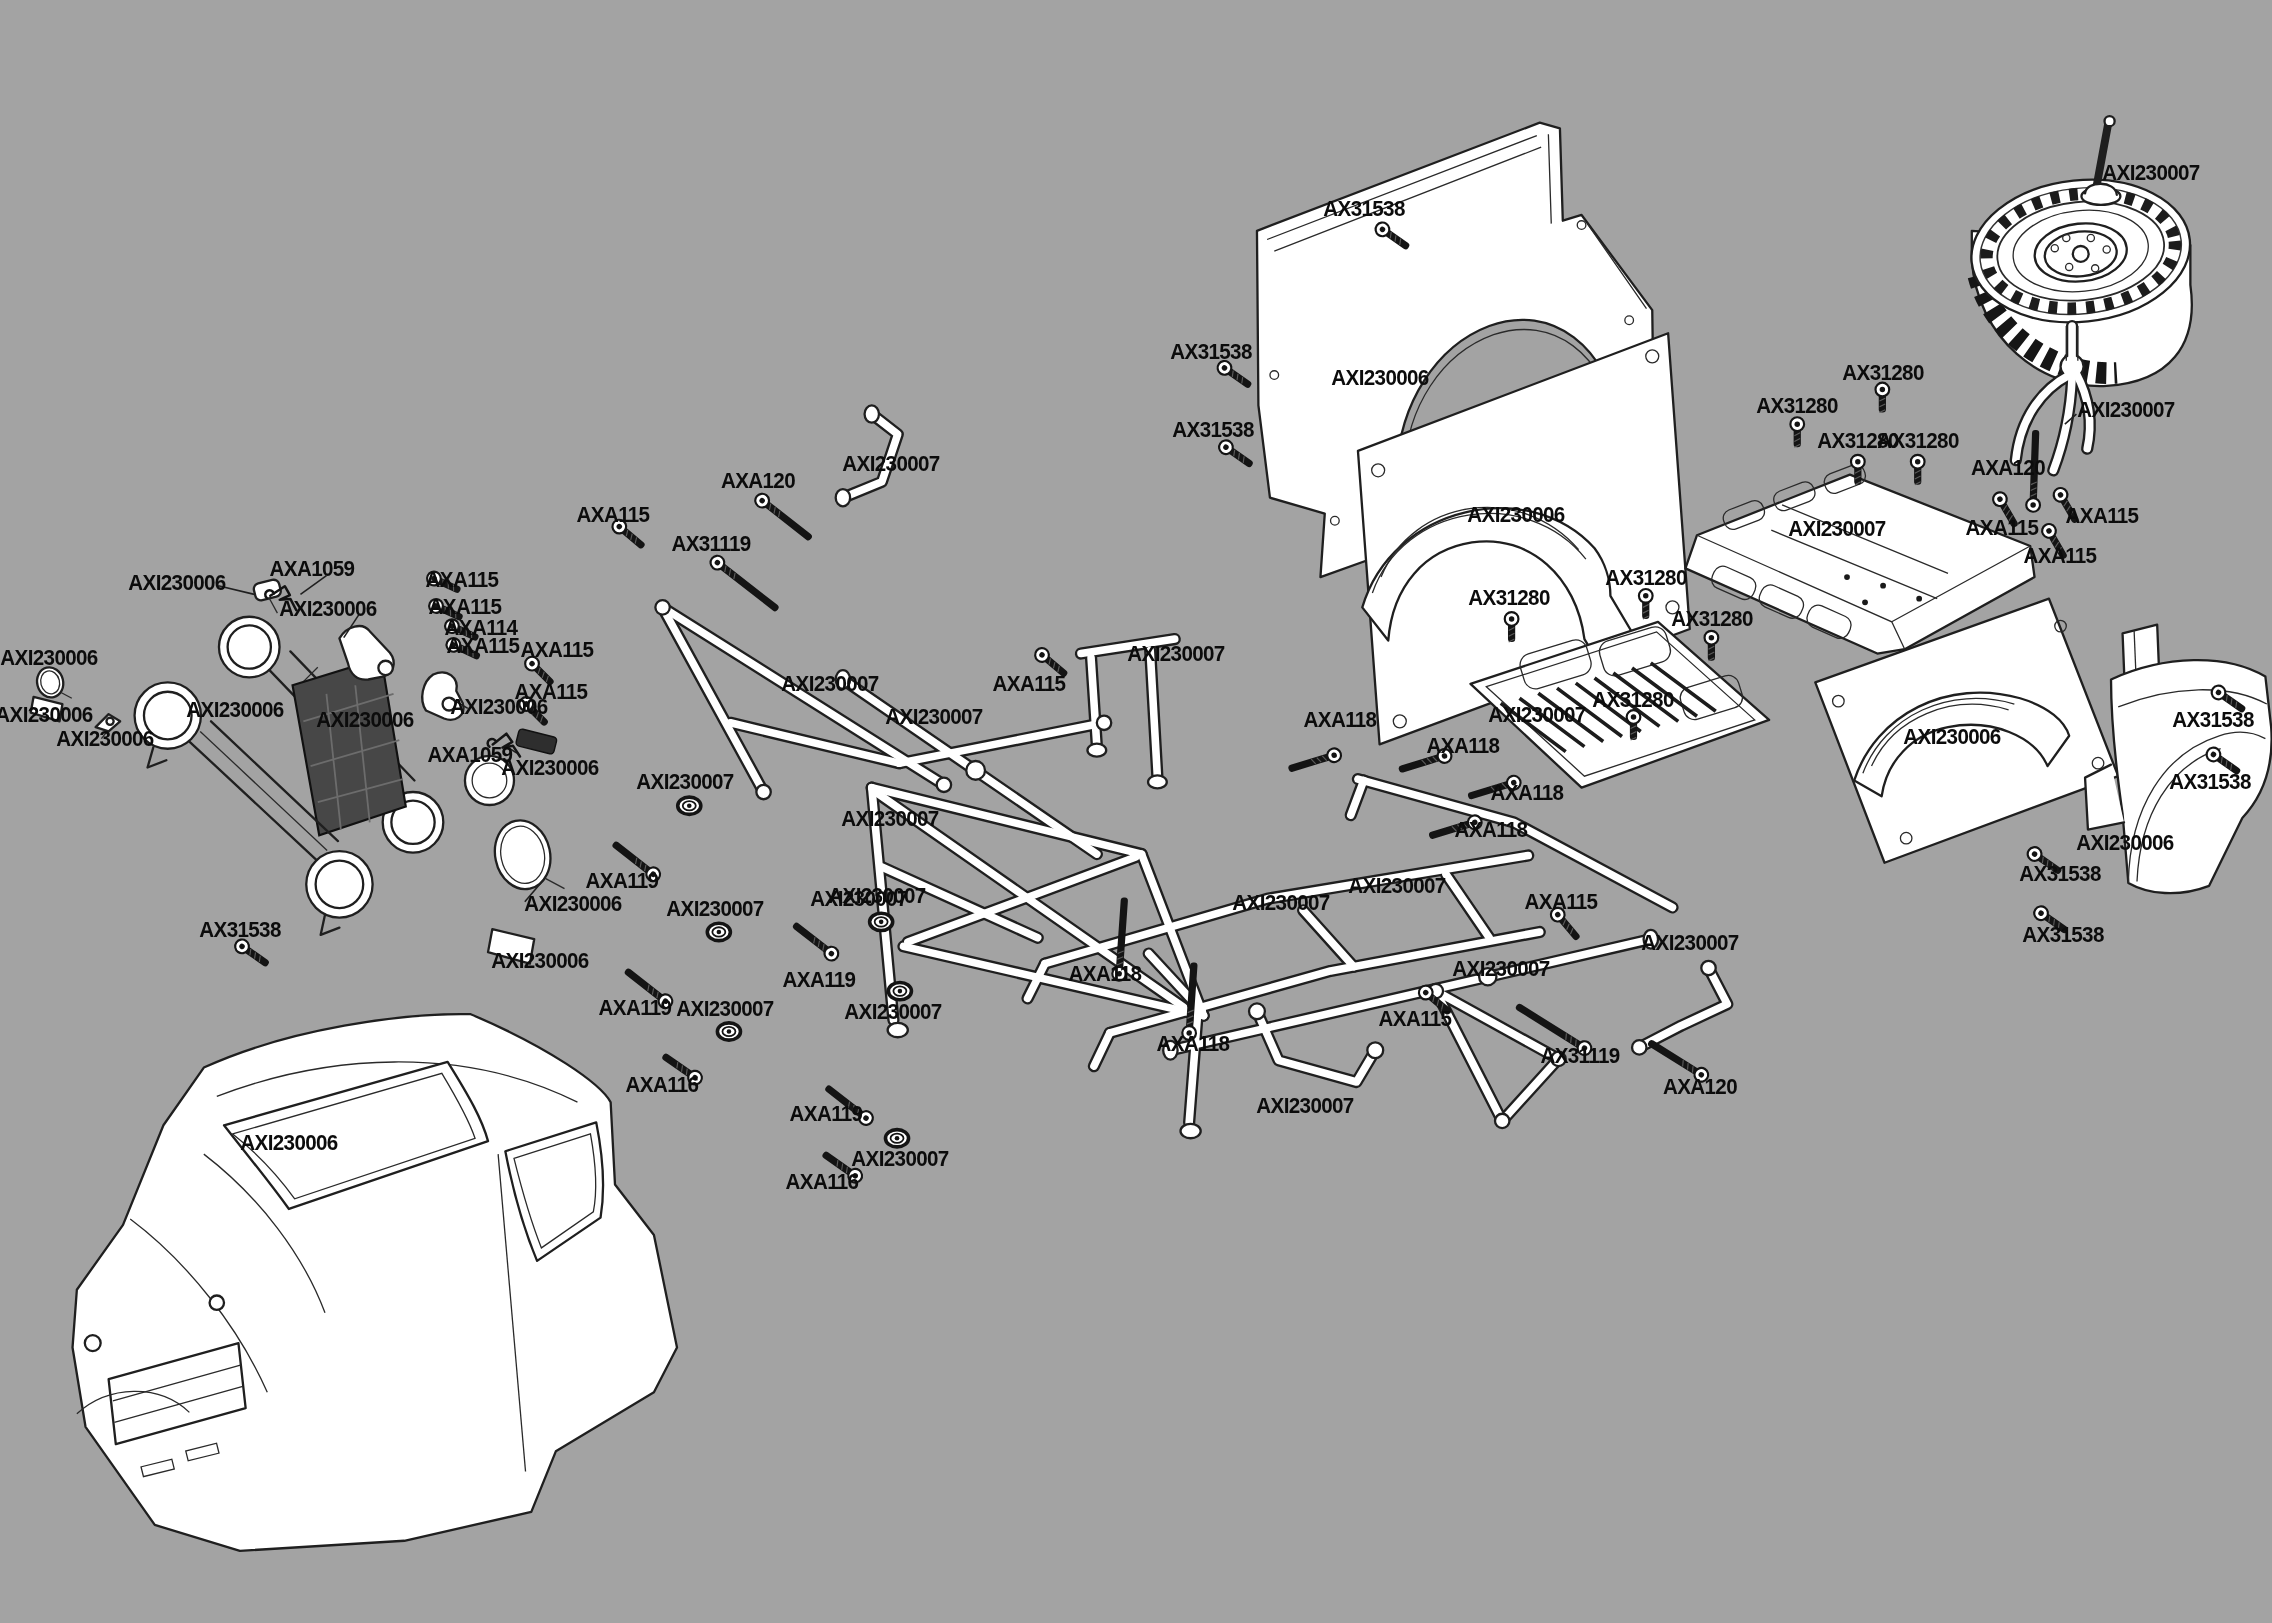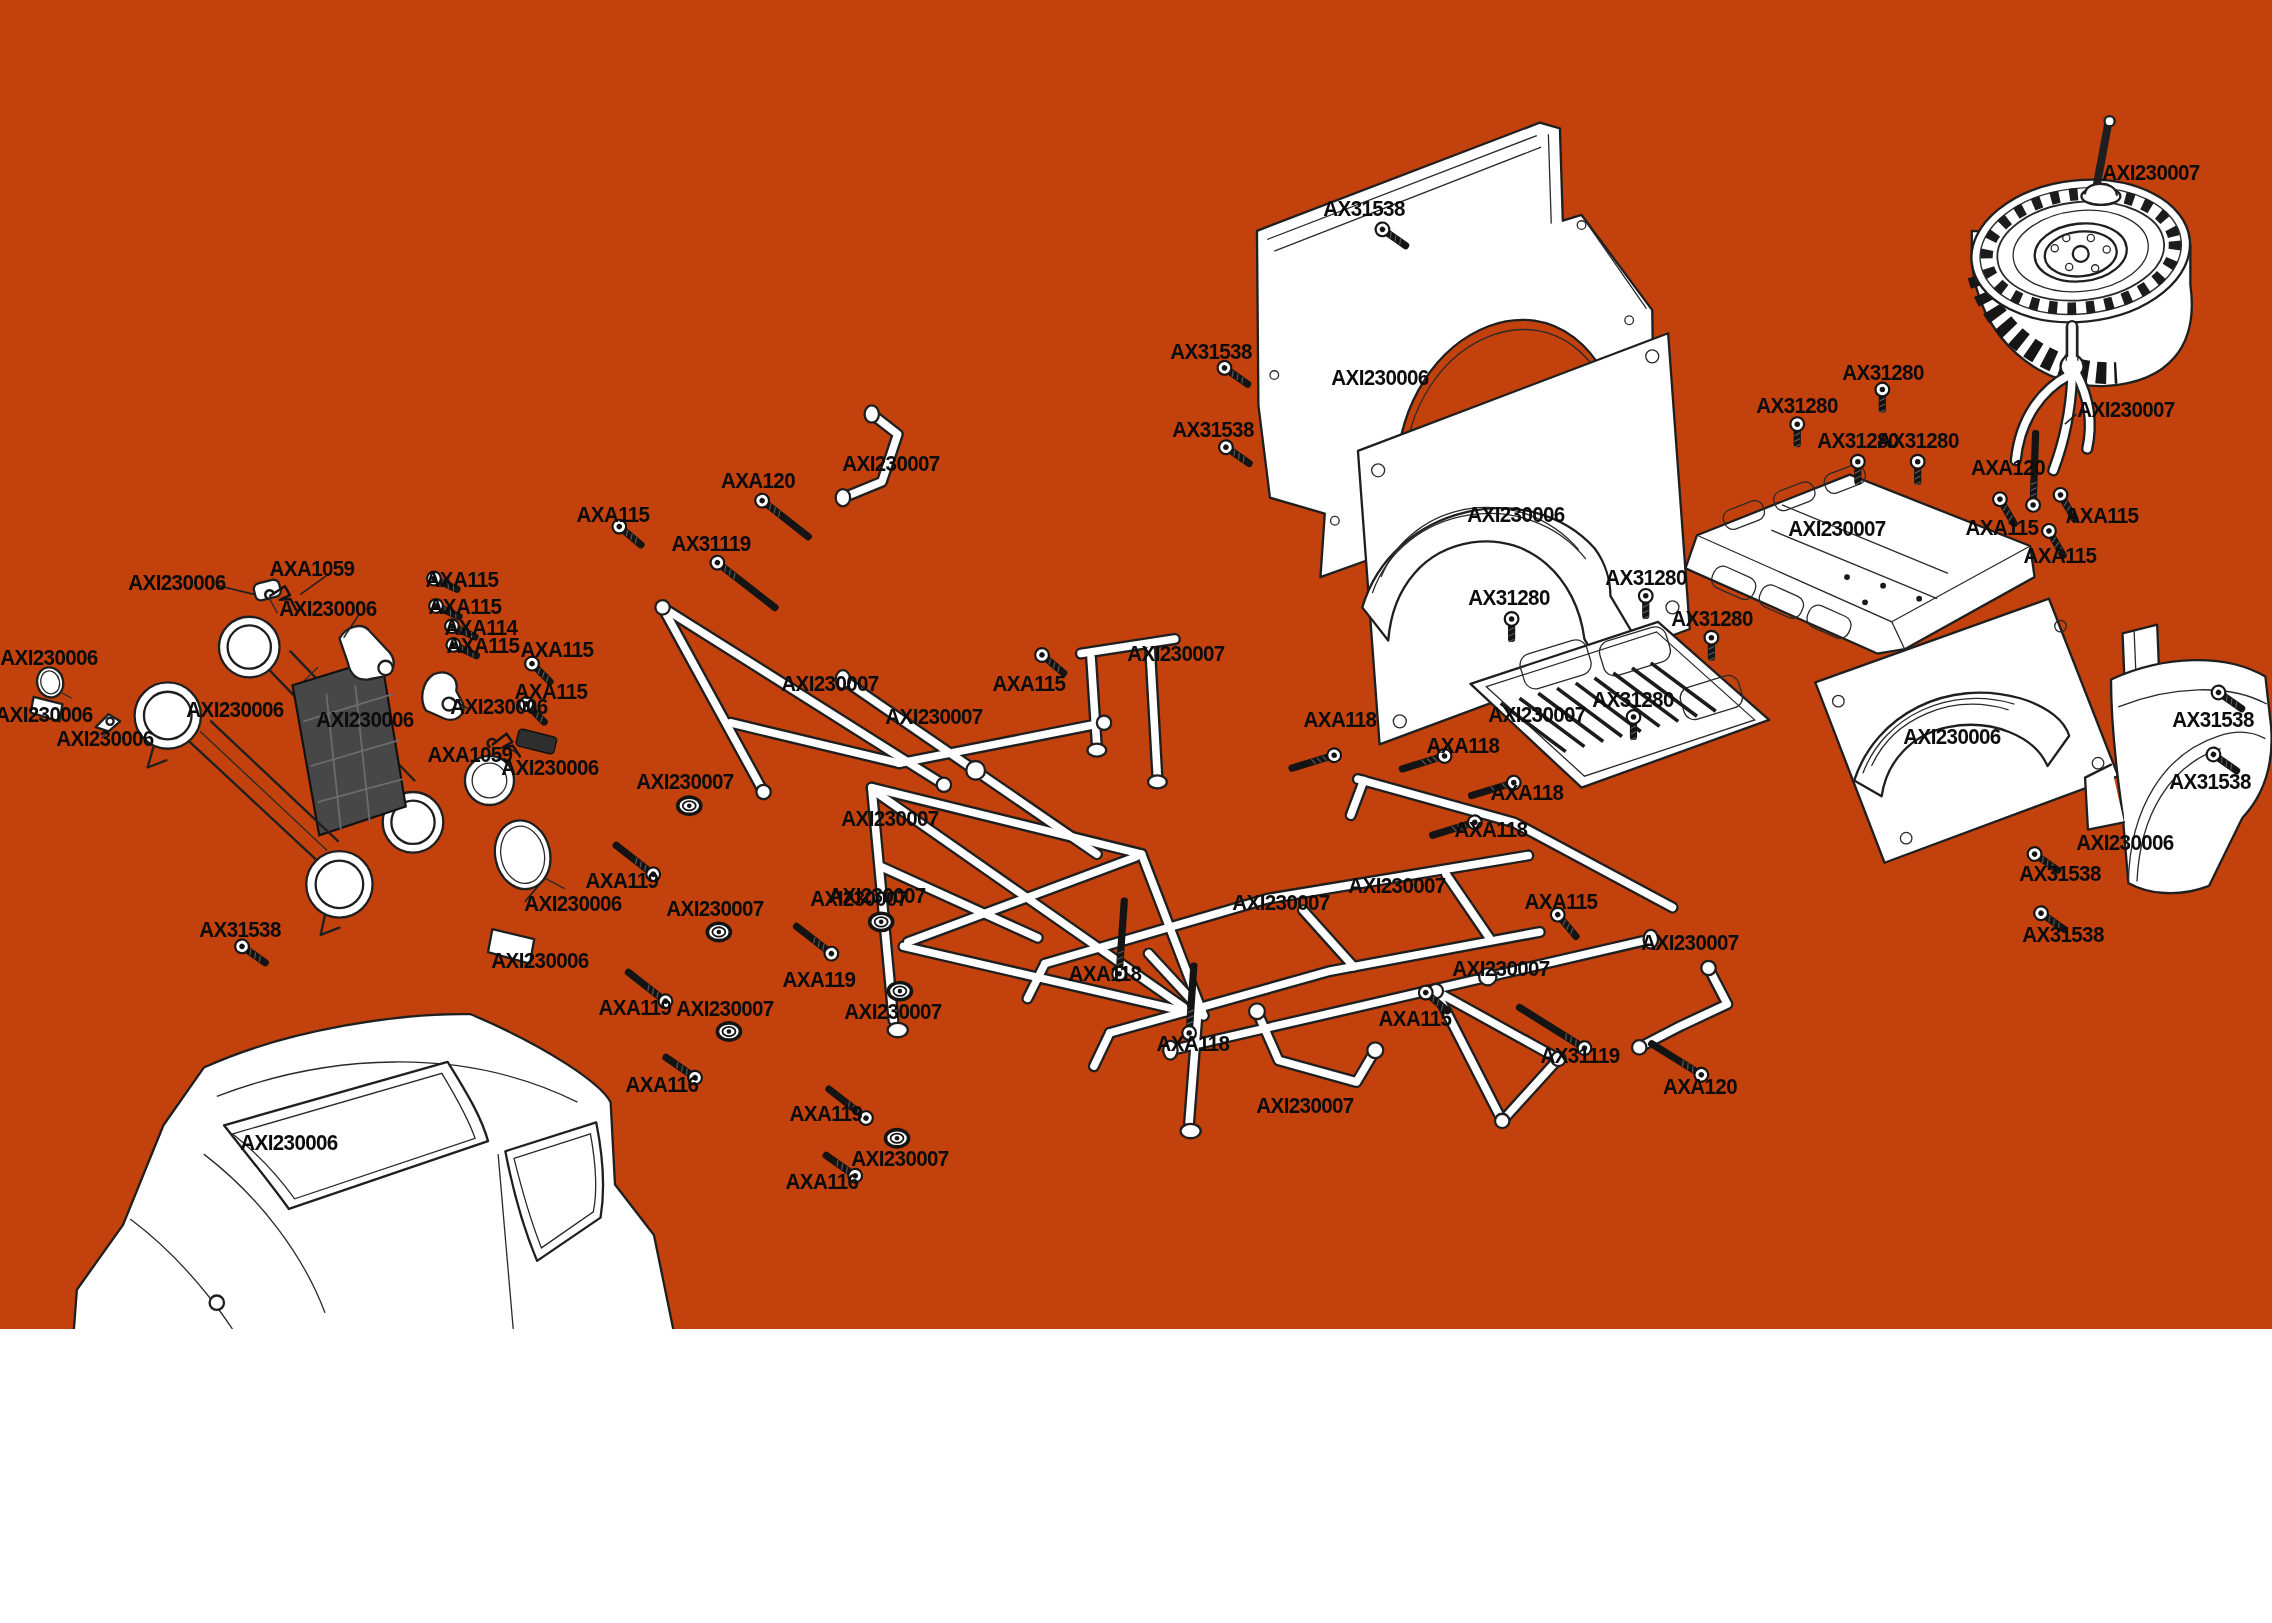--- a/index.html
+++ b/index.html
@@ -1,16 +1,16 @@
 <!DOCTYPE html>
 <html style="font-size:11.5px"><head>
 <meta charset="utf-8">
 <style>
   html,body{margin:0;padding:0;background:#fff;}
-  #canvas{position:relative;width:2273px;height:1329px;background:#c2410c;overflow:hidden;
+  #canvas{position:relative;width:2273px;height:1623px;background:#a3a3a3;overflow:hidden;
           font-family:"Liberation Sans", sans-serif;}
   #art{position:absolute;left:0;top:0;width:2273px;height:1623px;}
   #labels{position:absolute;left:0;top:0;width:2273px;height:1623px;pointer-events:none;}
   .plabel{position:absolute;transform:translate(-50%,-52%) scaleX(.92);white-space:nowrap;
           font-size:22.4px;font-weight:bold;letter-spacing:-0.7px;color:#0c0c0c;}
   .ln{stroke:#1f1f1f;stroke-width:3.2;fill:none;stroke-linecap:round;stroke-linejoin:round;}
   .lnf{stroke:#1f1f1f;stroke-width:3.2;fill:#ffffff;stroke-linecap:round;stroke-linejoin:round;}
   .thin{stroke:#2a2a2a;stroke-width:1.8;fill:none;}
   .tube{stroke:#1f1f1f;stroke-width:17;fill:none;stroke-linecap:round;stroke-linejoin:round;}
   .tube-core{stroke:#ffffff;stroke-width:10.5;fill:none;stroke-linecap:round;stroke-linejoin:round;}

